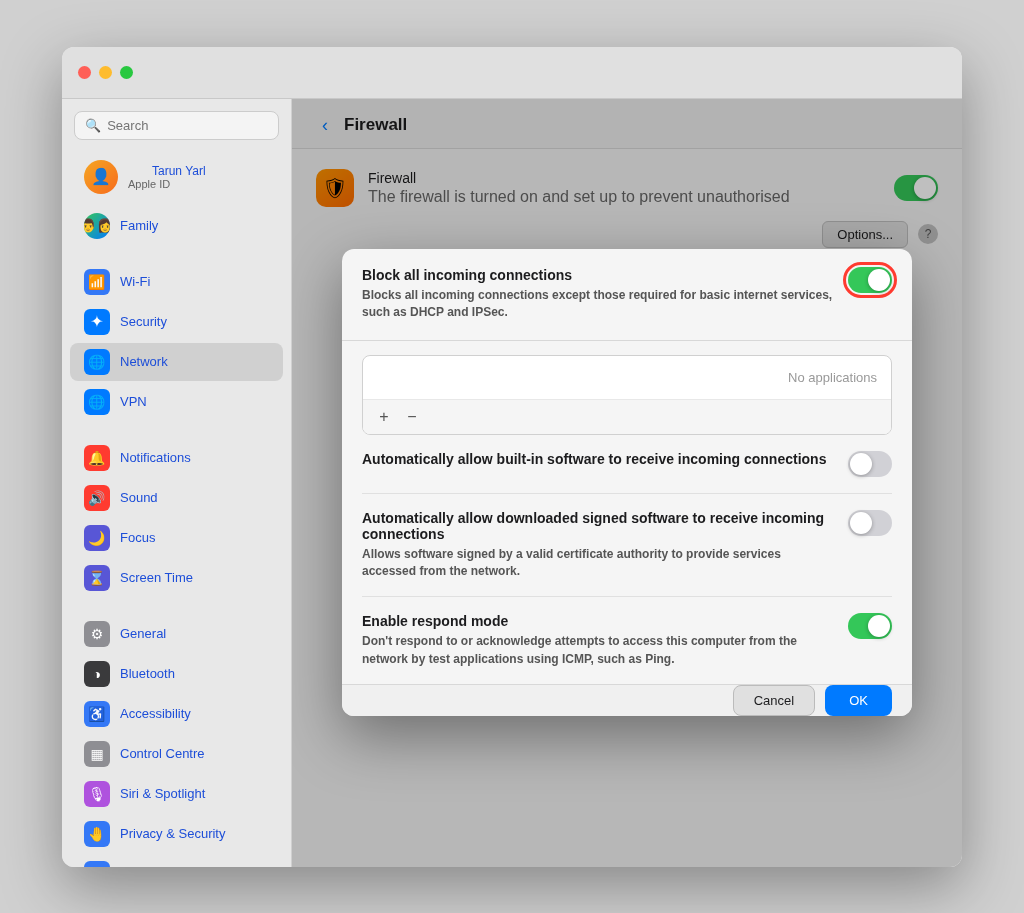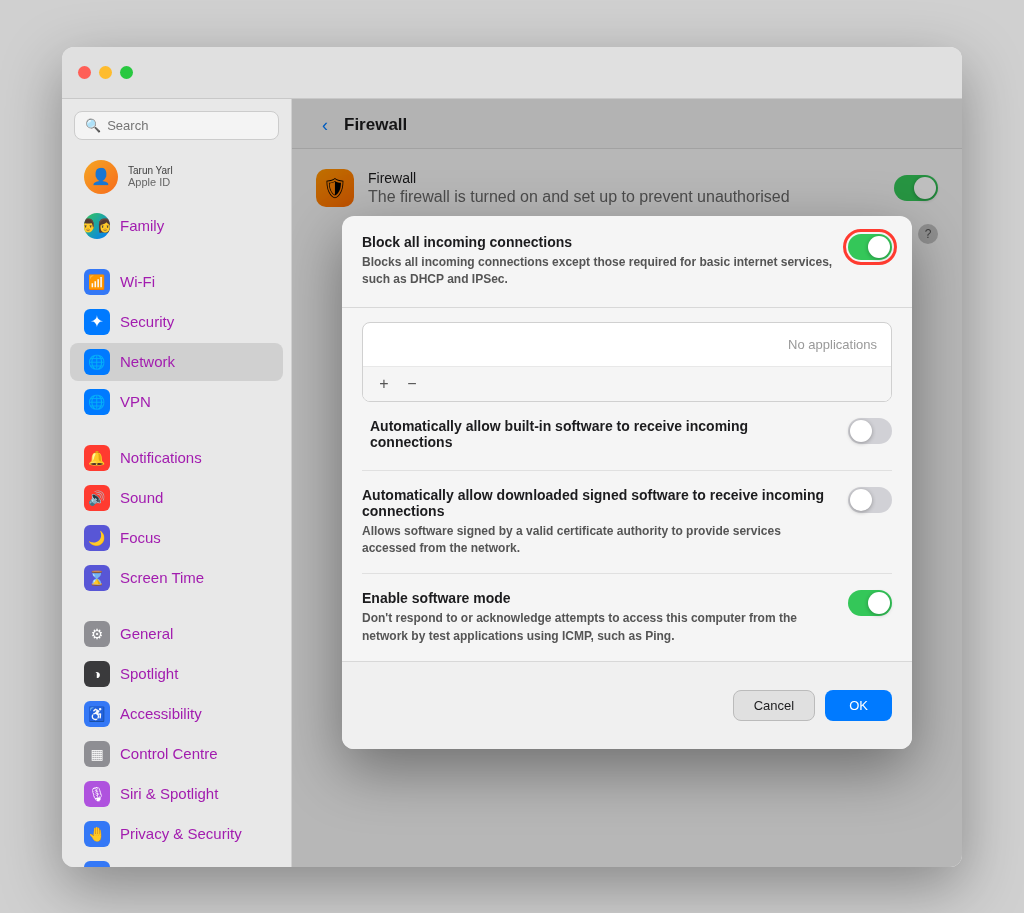--- a/index.html
+++ b/index.html
@@ -110,22 +110,22 @@
       height: 26px;
       border-radius: 6px;
       display: flex;
       align-items: center;
       justify-content: center;
       font-size: 14px;
       flex-shrink: 0;
     }
 
     .sidebar-label {
-      font-size: 15px;
-      color: #a21caf;
+      font-size: 13px;
+      color: #1d4ed8;
     }
 
     
     .icon-blue { background: #3478f6; color: white; }
     .icon-blue2 { background: #007aff; color: white; }
     .icon-red { background: #ff3b30; color: white; }
     .icon-purple { background: #af52de; color: white; }
     .icon-indigo { background: #5856d6; color: white; }
     .icon-gray { background: #8e8e93; color: white; }
     .icon-dark { background: #3a3a3c; color: white; }
@@ -145,21 +145,21 @@
       height: 34px;
       border-radius: 50%;
       background: linear-gradient(135deg, #f5a623, #f76b1c);
       display: flex;
       align-items: center;
       justify-content: center;
       font-size: 16px;
       flex-shrink: 0;
       overflow: hidden;
     }
-    .user-info .name { font-size: 10px; font-weight: 500; color: #404040; }
+    .user-info .name { font-size: 12px; font-weight: 500; color: #1d4ed8; margin-left: 24px; }
     .user-info .sub { font-size: 11px; color: #666; }
 
     .family-section {
       padding: 6px 14px;
       display: flex;
       align-items: center;
       gap: 10px;
       margin: 1px 8px;
       cursor: pointer;
       border-radius: 8px;
@@ -378,21 +378,21 @@
       justify-content: space-between;
       gap: 16px;
       padding: 16px 0;
       border-bottom: 1px solid #e0e0e0;
     }
     .modal-option-row:last-child {
       border-bottom: none;
     }
 
     .modal-footer {
-      padding: 28px 20px;
+      padding: 0 20px;
       display: flex;
       justify-content: flex-end;
       gap: 10px;
       background: #f0f0f0;
       border-top: 1px solid #d8d8d8;
     }
 
     .btn-cancel {
       background: #e0e0e0;
       border: 1px solid #bbb;
@@ -492,21 +492,21 @@
       </div>
 
       <div class="divider"></div>
 
       <div class="sidebar-item">
         <div class="sidebar-icon icon-gray">⚙</div>
         <span class="sidebar-label">General</span>
       </div>
       <div class="sidebar-item">
         <div class="sidebar-icon icon-dark">◑</div>
-        <span class="sidebar-label">Spotlight</span>
+        <span class="sidebar-label">Bluetooth</span>
       </div>
       <div class="sidebar-item">
         <div class="sidebar-icon icon-blue">♿</div>
         <span class="sidebar-label">Accessibility</span>
       </div>
       <div class="sidebar-item">
         <div class="sidebar-icon icon-gray">▦</div>
         <span class="sidebar-label">Control Centre</span>
       </div>
       <div class="sidebar-item">
@@ -568,41 +568,41 @@
               <div class="apps-placeholder">No applications</div>
               <div class="apps-toolbar">
                 <button class="apps-btn">+</button>
                 <button class="apps-btn">−</button>
               </div>
             </div>
           </div>
 
           <div class="modal-options">
             <div class="modal-option-row">
-              <div class="modal-row-text" style="flex:1;margin-left:8px;">
+              <div class="modal-row-text" style="flex:1;">
                 <div class="row-title">Automatically allow built-in software to receive incoming connections</div>
               </div>
               <div class="toggle off">
                 <div class="toggle-knob"></div>
               </div>
             </div>
 
             <div class="modal-option-row">
               <div class="modal-row-text" style="flex:1;">
                 <div class="row-title">Automatically allow downloaded signed software to receive incoming connections</div>
                 <div class="row-desc">Allows software signed by a valid certificate authority to provide services accessed from the network.</div>
               </div>
               <div class="toggle off">
                 <div class="toggle-knob"></div>
               </div>
             </div>
 
             <div class="modal-option-row">
               <div class="modal-row-text" style="flex:1;">
-                <div class="row-title">Enable software mode</div>
+                <div class="row-title">Enable respond mode</div>
                 <div class="row-desc">Don't respond to or acknowledge attempts to access this computer from the network by test applications using ICMP, such as Ping.</div>
               </div>
               <div class="toggle on">
                 <div class="toggle-knob"></div>
               </div>
             </div>
           </div>
 
           <div class="modal-footer">
             <button class="btn-cancel">Cancel</button>

